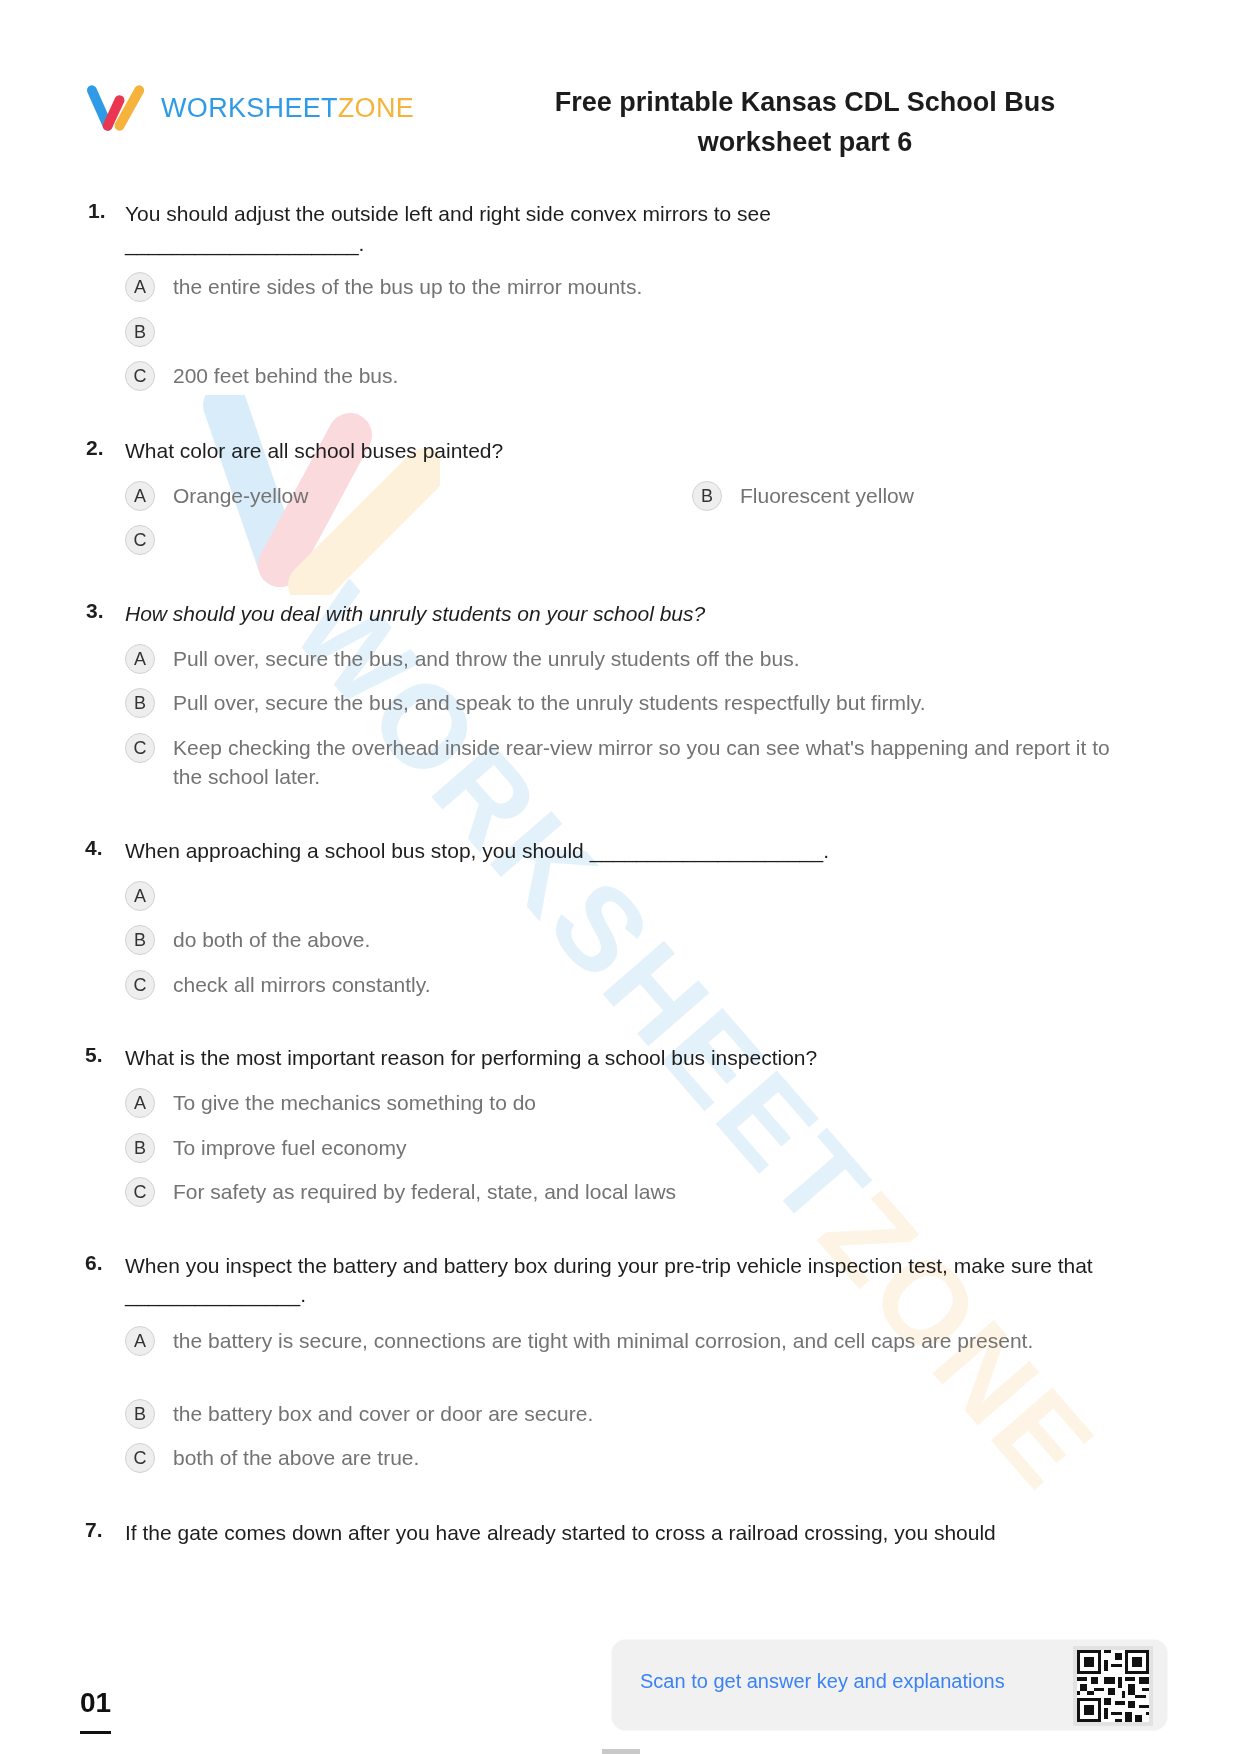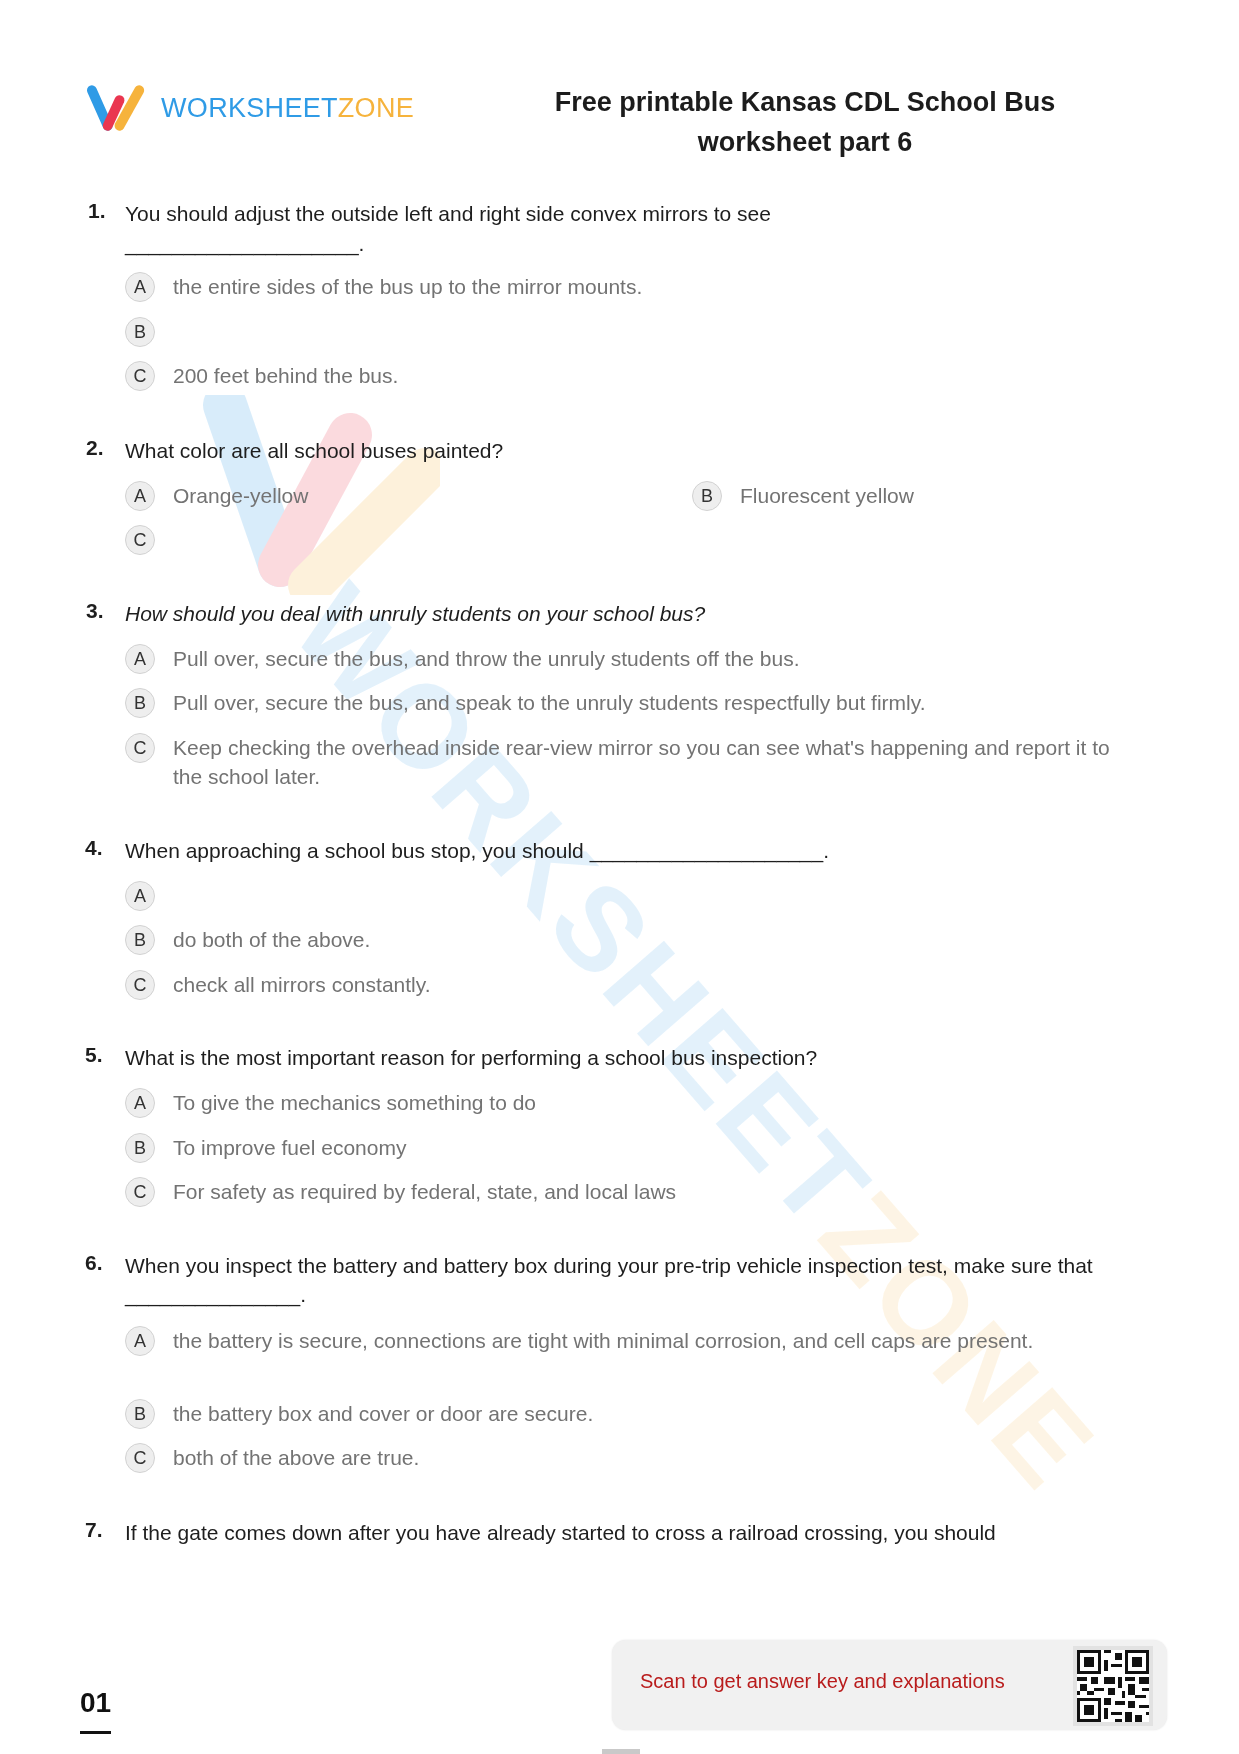--- a/index.html
+++ b/index.html
@@ -41,21 +41,21 @@
   .opt-text { font-size: 21px; line-height: 29px; color: #737373; margin-left: 18px; }
   
   .page-num {
     left: 80px; top: 1688px; font-size: 28px; font-weight: 800; color: #111;
     border-bottom: 3px solid #111; line-height: 30px; padding-bottom: 13px;
   }
   .scan-box {
     left: 612px; top: 1640px; width: 555px; height: 90px;
     background: #f1f1f1; border-radius: 14px; box-shadow: 0 0 2px #e4e4e4;
   }
-  .scan-text { left: 640px; top: 1670px; font-size: 20px; color: #b91c1c; }
+  .scan-text { left: 640px; top: 1670px; font-size: 20px; color: #3b82f6; }
   .qr { left: 1073px; top: 1646px; width: 80px; height: 80px; background: #e2e2e2; padding: 4px; box-sizing: border-box; }
   .bottom-dash { left: 602px; top: 1749px; width: 38px; height: 5px; background: #c9c9c9; }
 </style>
 </head>
 <body>
 
 <div class="abs wm-logo">
   <svg viewBox="0 0 240 200" width="240" height="200">
     <line x1="25" y1="10" x2="80" y2="170" stroke="#2f9be6" stroke-width="44" stroke-linecap="round"></line>
     <line x1="80" y1="170" x2="150" y2="40" stroke="#ea3650" stroke-width="44" stroke-linecap="round"></line>

